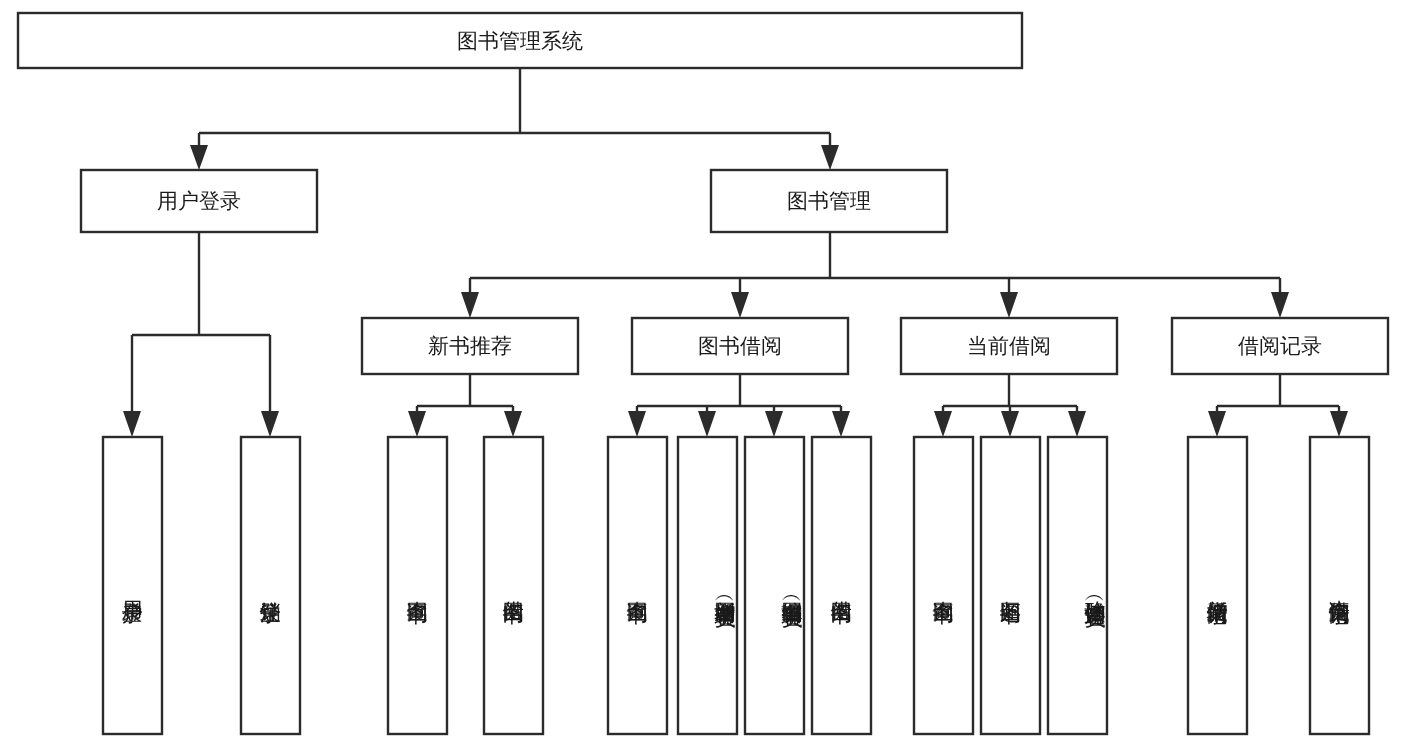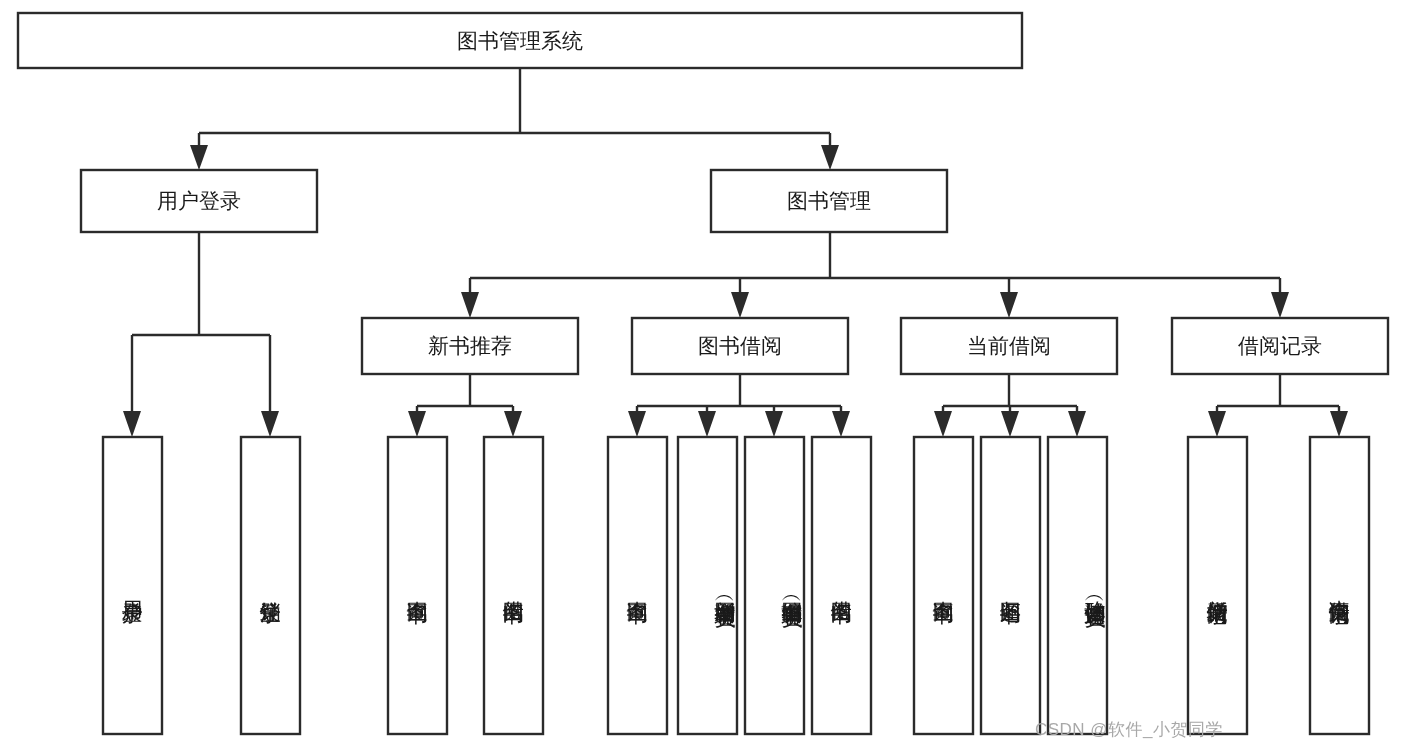--- a/index.html
+++ b/index.html
@@ -207,15 +207,14 @@
   <div class="leaf-label" style="left:745px; top:442px; width:59px; height:292px;">编辑图书（管理员）</div>
   <div class="leaf-label centered" style="left:812px; top:437px; width:59px; height:297px;">借阅图书</div>
 
   <div class="leaf-label centered" style="left:914px; top:437px; width:59px; height:297px;">查询图书</div>
   <div class="leaf-label centered" style="left:981px; top:437px; width:59px; height:297px;">归还图书</div>
   <div class="leaf-label" style="left:1048px; top:442px; width:59px; height:292px;">确认归还（管理员）</div>
 
   <div class="leaf-label centered" style="left:1188px; top:437px; width:59px; height:297px;">新增借阅记录</div>
   <div class="leaf-label centered" style="left:1310px; top:437px; width:59px; height:297px;">查询借阅记录</div>
 
-  <div class="watermark">CSDN @软件_小贺同学</div>
 
 </div>
 
 </body></html>

